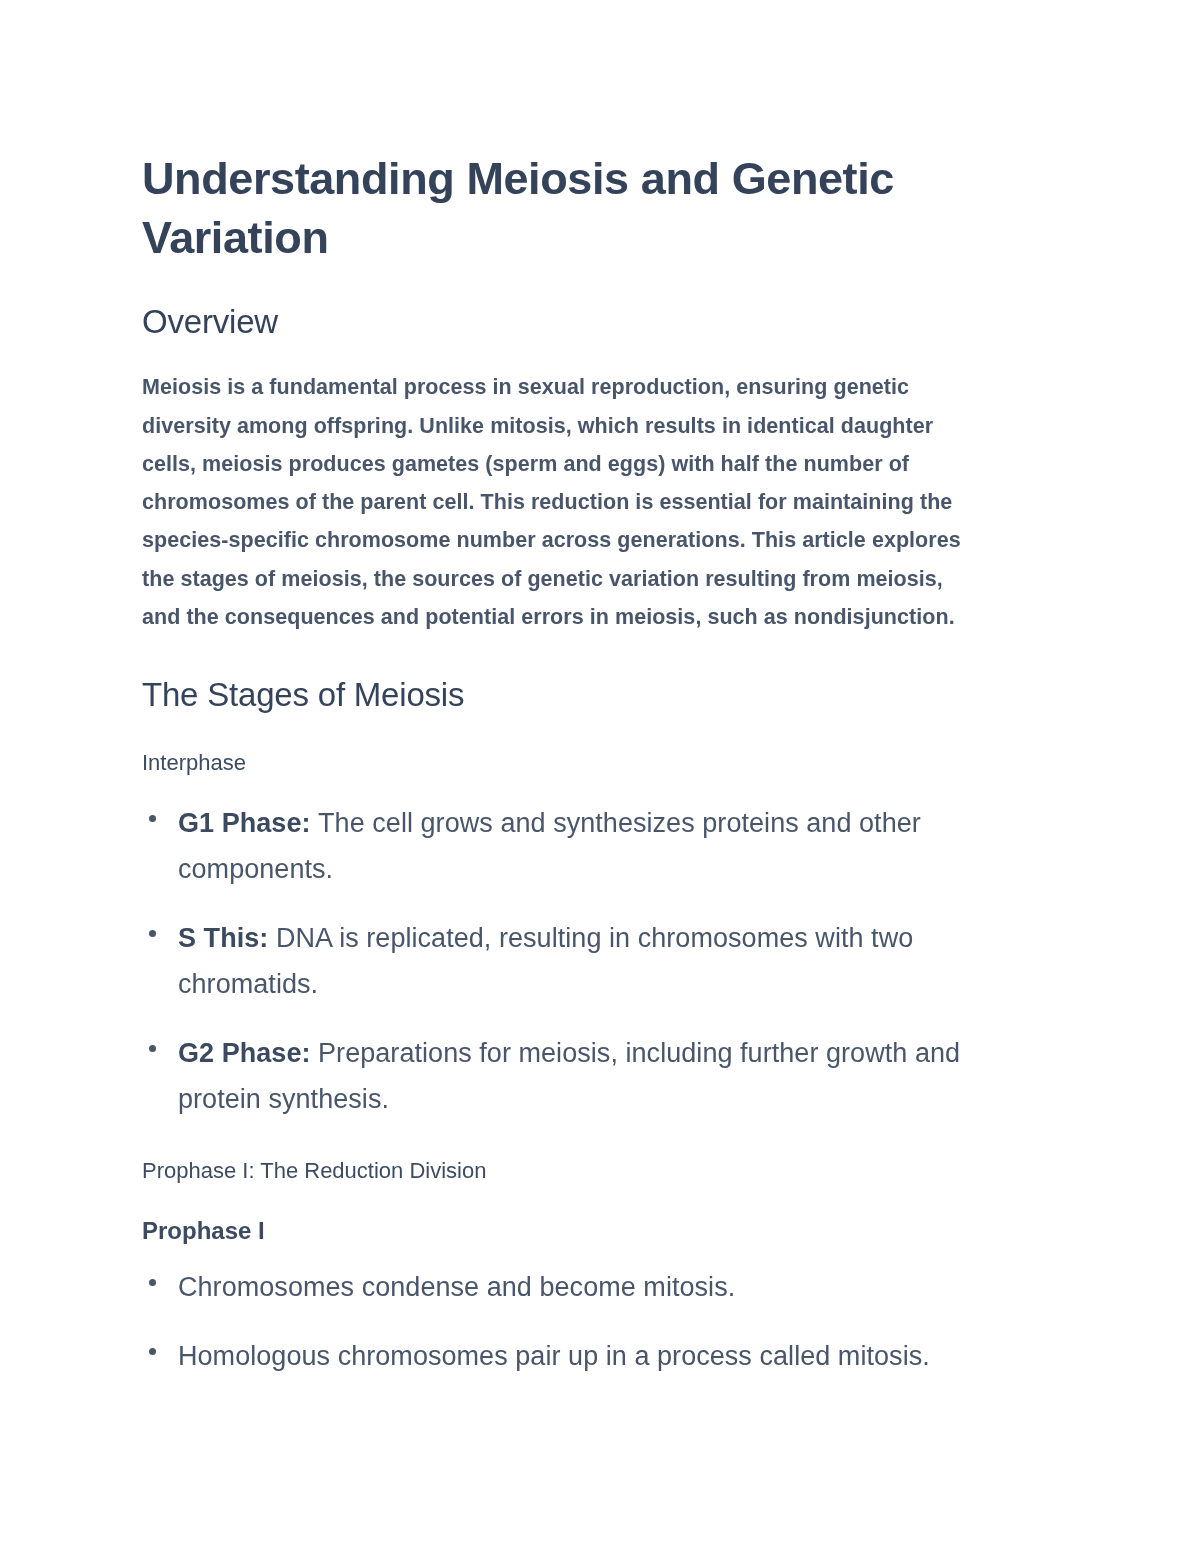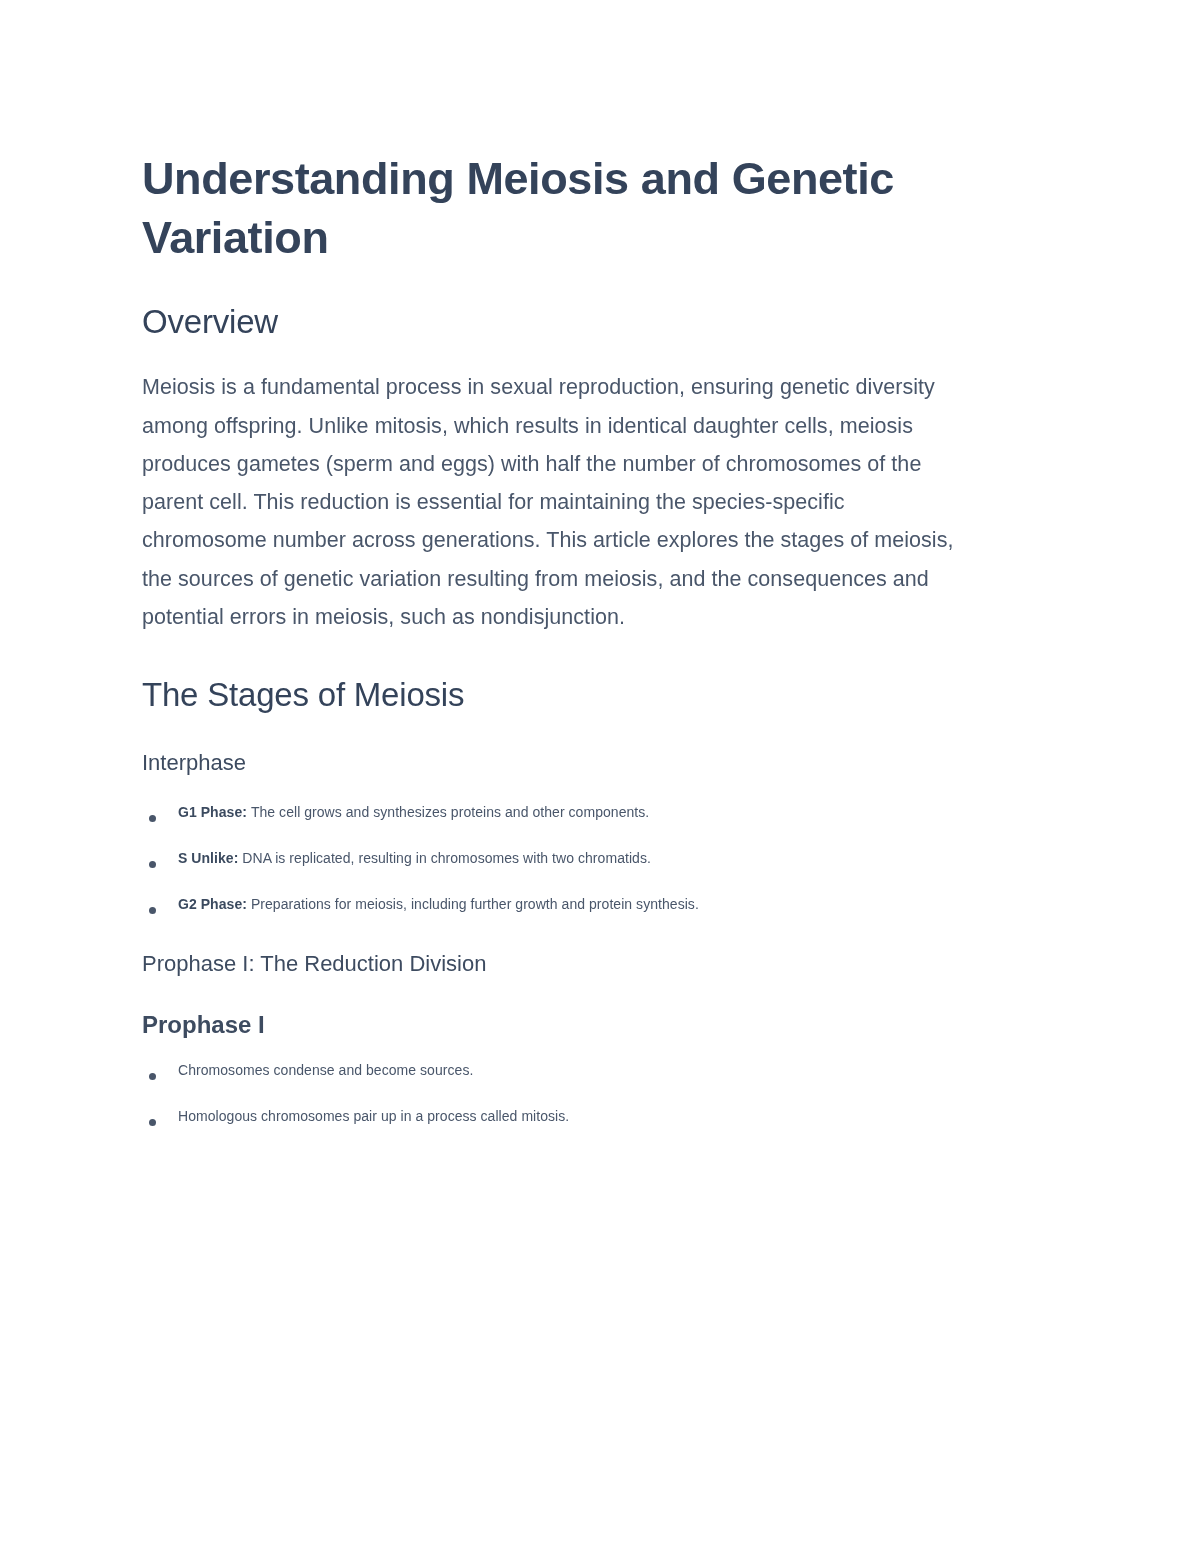--- a/index.html
+++ b/index.html
@@ -57,36 +57,36 @@
     font-size: 24px;
     line-height: 1.3;
     font-weight: 700;
     color: #3d4b60;
   }
 
   p.body-text {
     margin: 0 0 28px 0;
     font-size: 21.5px;
     line-height: 1.78;
-    font-weight: 400;
+    font-weight: 700;
     color: #49566a;
     letter-spacing: 0.05px;
   }
 
   ul.bullet-list {
     margin: 0 0 8px 0;
     padding: 0;
     list-style: none;
   }
 
   ul.bullet-list li {
     position: relative;
     margin: 0 0 22px 0;
     padding-left: 36px;
-    font-size: 14px;
+    font-size: 27px;
     line-height: 1.72;
     font-weight: 400;
     color: #49566a;
     letter-spacing: 0.05px;
   }
 
   ul.bullet-list li:last-child {
     margin-bottom: 0;
   }
 
@@ -120,36 +120,36 @@
 
   <h3 class="sub-heading">Interphase</h3>
 
   <ul class="bullet-list">
     <li>
       <span class="bullet-marker"></span>
       <span class="lead-label">G1 Phase</span><span class="lead-label">: </span><span>The cell grows and synthesizes proteins and other components.</span>
     </li>
     <li>
       <span class="bullet-marker"></span>
-      <span class="lead-label">S Unlike</span><span class="lead-label">: </span><span>DNA is replicated, resulting in chromosomes with two chromatids.</span>
+      <span class="lead-label">S This</span><span class="lead-label">: </span><span>DNA is replicated, resulting in chromosomes with two chromatids.</span>
     </li>
     <li>
       <span class="bullet-marker"></span>
       <span class="lead-label">G2 Phase</span><span class="lead-label">: </span><span>Preparations for meiosis, including further growth and protein synthesis.</span>
     </li>
   </ul>
 
   <h3 class="sub-heading">Prophase I: The Reduction Division</h3>
 
   <h4 class="minor-heading">Prophase I</h4>
 
   <ul class="bullet-list">
     <li>
       <span class="bullet-marker"></span>
-      <span>Chromosomes condense and become sources.</span>
+      <span>Chromosomes condense and become mitosis.</span>
     </li>
     <li>
       <span class="bullet-marker"></span>
       <span>Homologous chromosomes pair up in a process called mitosis.</span>
     </li>
   </ul>
 
 </div>
 
 </body></html>

